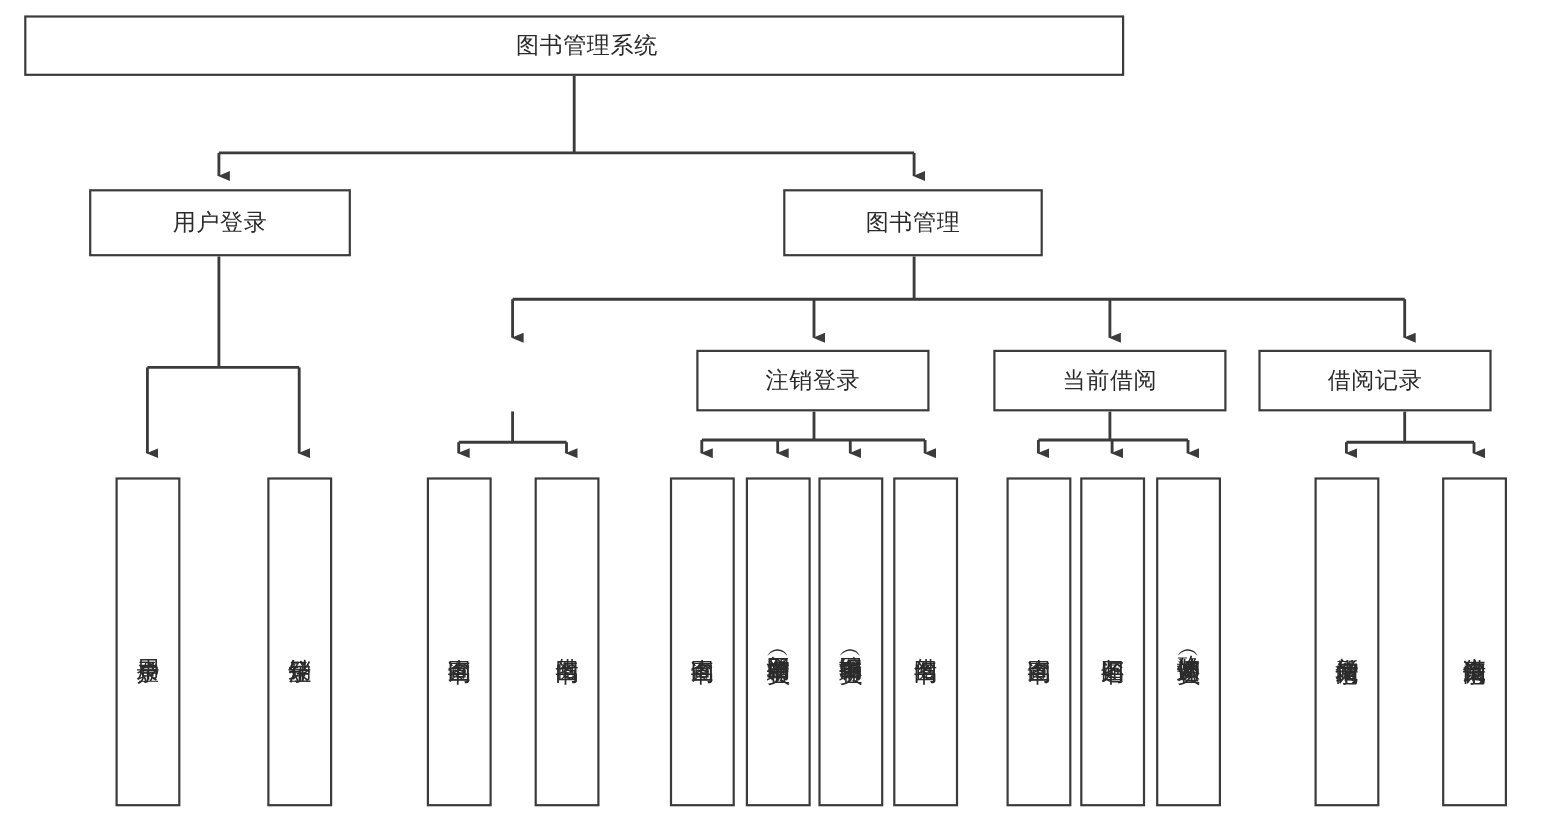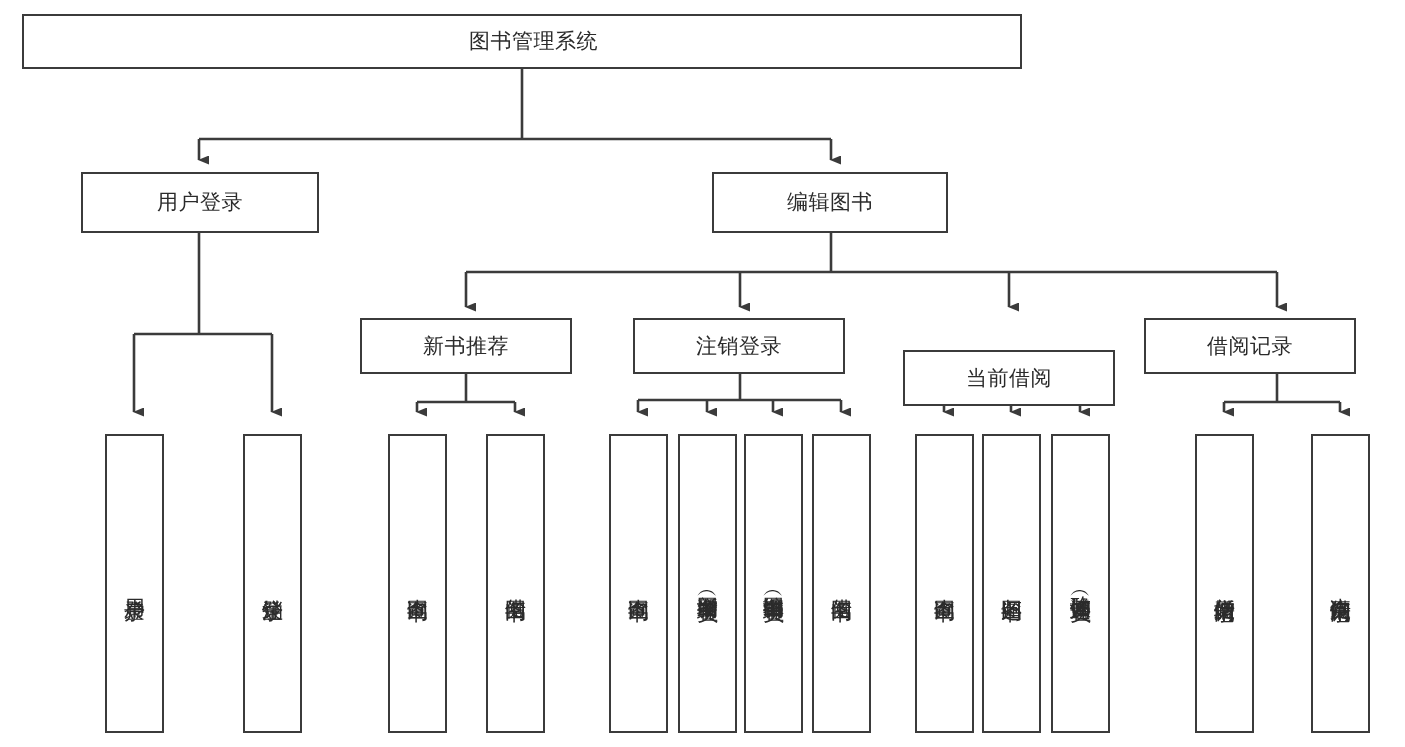--- a/index.html
+++ b/index.html
@@ -128,30 +128,27 @@
   </svg>
 
   <div class="node root horiz" style="left:22px; top:14px; width:1000px; height:55px;padding-left:23px;">
     <span class="label">图书管理系统</span>
   </div>
 
   <div class="node horiz" style="left:81px; top:172px; width:238px; height:61px;">
     <span class="label">用户登录</span>
   </div>
   <div class="node horiz" style="left:712px; top:172px; width:236px; height:61px;">
-    <span class="label">编辑图书</span>
+    <span class="label">图书管理</span>
   </div>
 
-  <div class="node horiz" style="left:360px; top:318px; width:212px; height:56px;">
-    <span class="label">新书推荐</span>
-  </div>
   <div class="node horiz" style="left:633px; top:318px; width:212px; height:56px;">
     <span class="label">注销登录</span>
   </div>
-  <div class="node horiz" style="left:903px; top:318px; width:212px; height:56px;margin-top:32px;">
+  <div class="node horiz" style="left:903px; top:318px; width:212px; height:56px;">
     <span class="label">当前借阅</span>
   </div>
   <div class="node horiz" style="left:1144px; top:318px; width:212px; height:56px;">
     <span class="label">借阅记录</span>
   </div>
 
   <div class="node vert" style="left:105px; top:434px; width:59px; height:299px;">
     <span class="label">用户登录</span>
   </div>
   <div class="node vert" style="left:243px; top:434px; width:59px; height:299px;">

